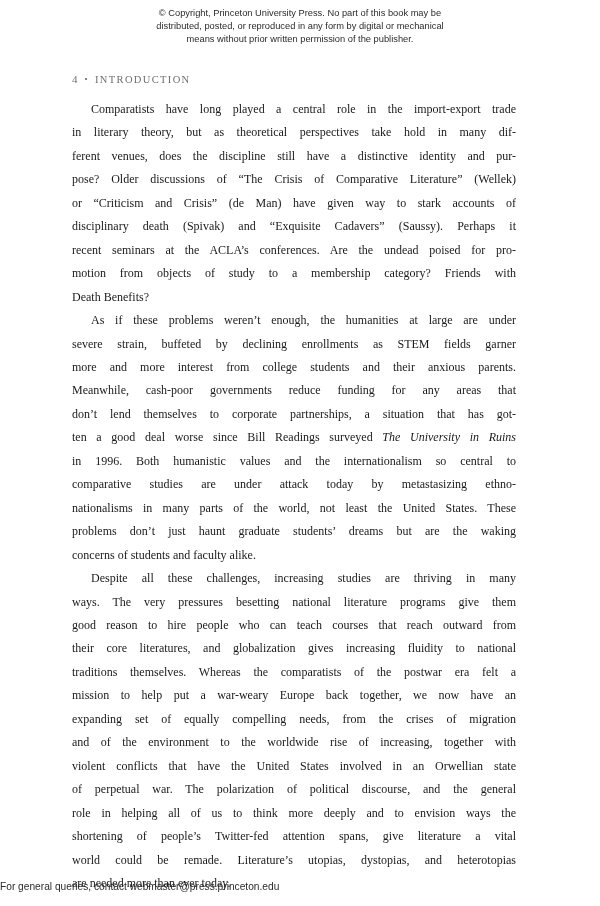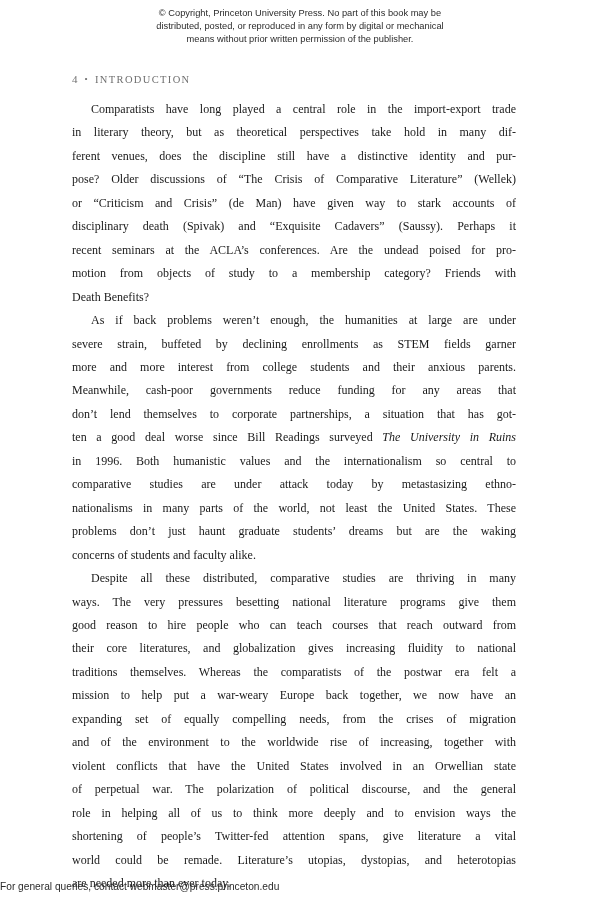--- a/index.html
+++ b/index.html
@@ -137,35 +137,35 @@
       <span class="line j">ferent venues, does the discipline still have a distinctive identity and pur-</span>
       <span class="line j">pose? Older discussions of “The Crisis of Comparative Literature” (Wellek)</span>
       <span class="line j">or “Criticism and Crisis” (de Man) have given way to stark accounts of</span>
       <span class="line j">disciplinary death (Spivak) and “Exquisite Cadavers” (Saussy). Perhaps it</span>
       <span class="line j">recent seminars at the ACLA’s conferences. Are the undead poised for pro-</span>
       <span class="line j">motion from objects of study to a membership category? Friends with</span>
       <span class="line last">Death Benefits?</span>
     </p>
 
     <p>
-      <span class="line j first">As if back problems weren’t enough, the humanities at large are under</span>
+      <span class="line j first">As if these problems weren’t enough, the humanities at large are under</span>
       <span class="line j">severe strain, buffeted by declining enrollments as STEM fields garner</span>
       <span class="line j">more and more interest from college students and their anxious parents.</span>
       <span class="line j">Meanwhile, cash-poor governments reduce funding for any areas that</span>
       <span class="line j">don’t lend themselves to corporate partnerships, a situation that has got-</span>
       <span class="line j"><span>ten a good deal worse since Bill Readings surveyed </span><i>The University in Ruins</i></span>
       <span class="line j">in 1996. Both humanistic values and the internationalism so central to</span>
       <span class="line j">comparative studies are under attack today by metastasizing ethno-</span>
       <span class="line j">nationalisms in many parts of the world, not least the United States. These</span>
       <span class="line j">problems don’t just haunt graduate students’ dreams but are the waking</span>
       <span class="line last">concerns of students and faculty alike.</span>
     </p>
 
     <p>
-      <span class="line j first">Despite all these distributed, comparative studies are thriving in many</span>
+      <span class="line j first">Despite all these challenges, increasing studies are thriving in many</span>
       <span class="line j">ways. The very pressures besetting national literature programs give them</span>
       <span class="line j">good reason to hire people who can teach courses that reach outward from</span>
       <span class="line j">their core literatures, and globalization gives increasing fluidity to national</span>
       <span class="line j">traditions themselves. Whereas the comparatists of the postwar era felt a</span>
       <span class="line j">mission to help put a war-weary Europe back together, we now have an</span>
       <span class="line j">expanding set of equally compelling needs, from the crises of migration</span>
       <span class="line j">and of the environment to the worldwide rise of increasing, together with</span>
       <span class="line j">violent conflicts that have the United States involved in an Orwellian state</span>
       <span class="line j">of perpetual war. The polarization of political discourse, and the general</span>
       <span class="line j">role in helping all of us to think more deeply and to envision ways the</span>

